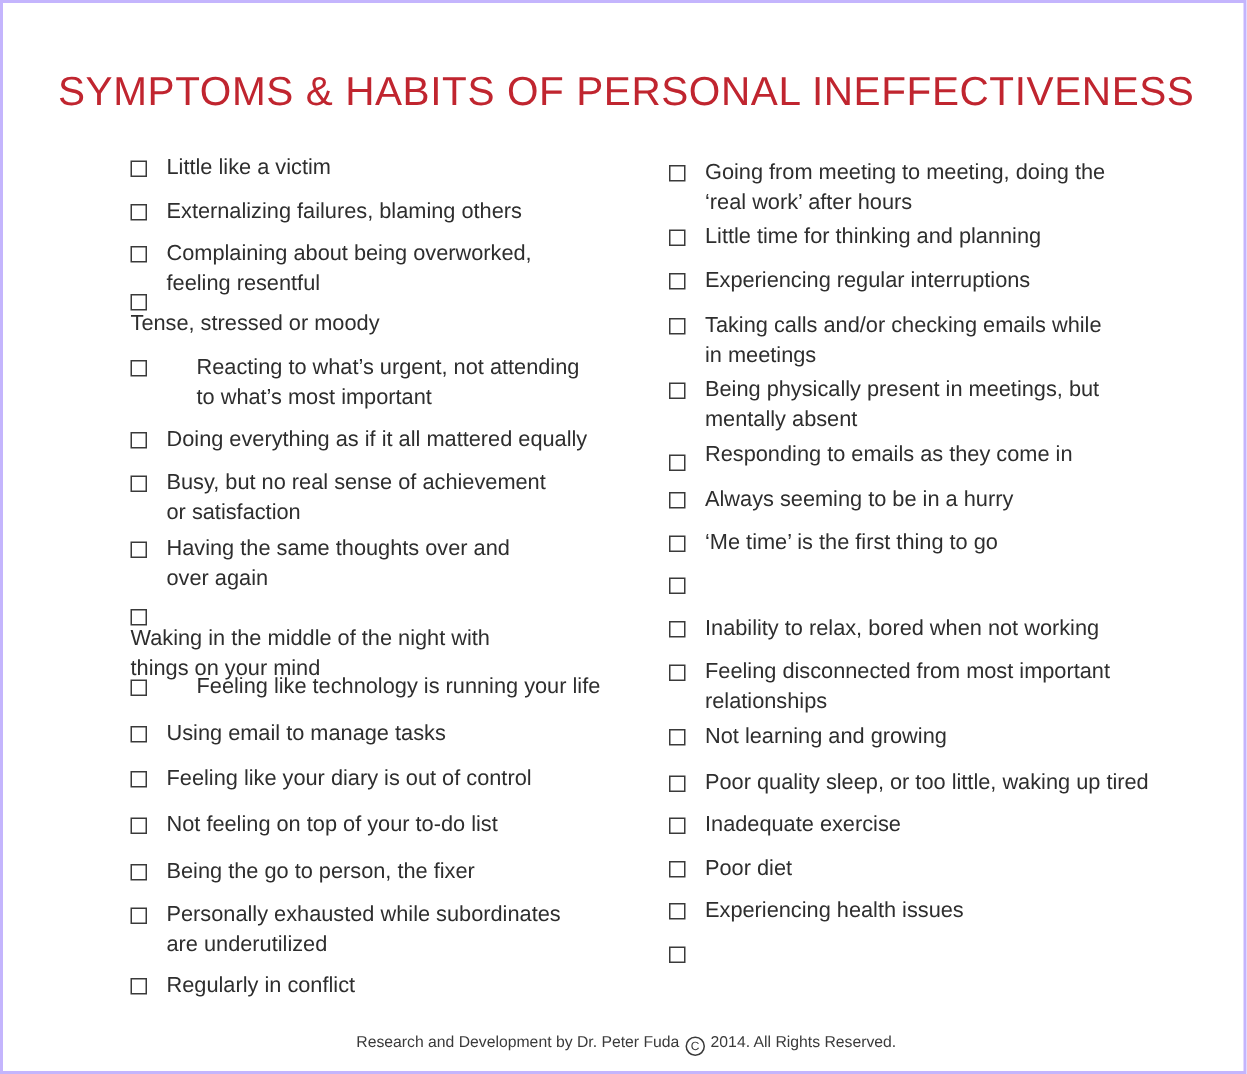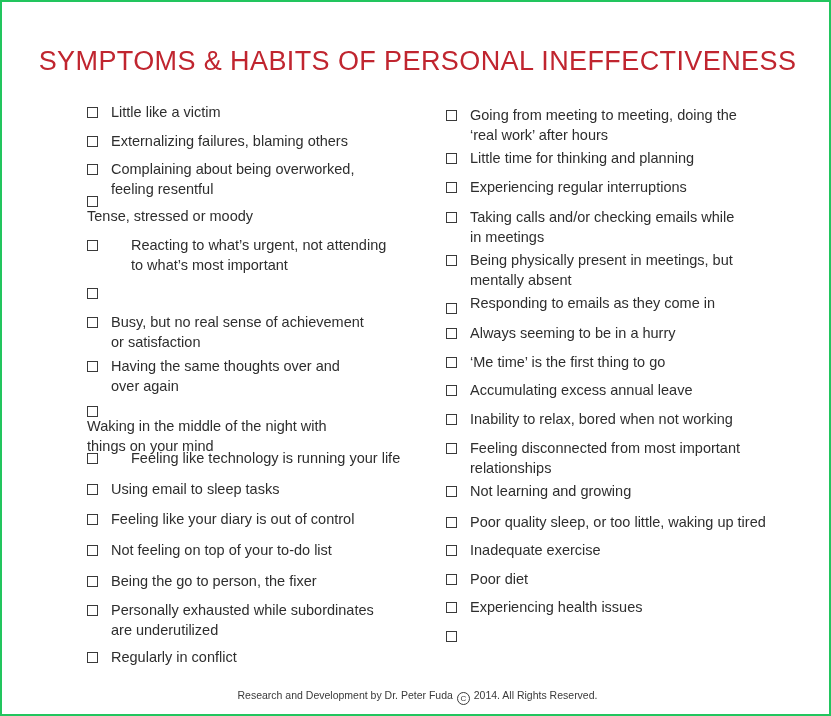--- a/index.html
+++ b/index.html
@@ -1,21 +1,21 @@
 <!DOCTYPE html>
 <html><head>
 <meta charset="utf-8">
 <style>
   html, body { margin: 0; padding: 0; background: #ffffff; }
   body { width: 831px; height: 716px; overflow: hidden; }
   .frame {
     position: absolute; left: 0; top: 0;
     width: 831px; height: 716px;
     box-sizing: border-box;
-    border: 2px solid #22c55e;
+    border: 2px solid #c4b5fd;
     background: #ffffff;
   }
   .title {
     position: absolute; left: 0; width: 831px; top: 44px;
     text-align: center;
     font-family: "Liberation Sans", sans-serif;
     font-size: 27px;
     letter-spacing: 0.4px;
     color: #c0252f;
     font-weight: normal;
@@ -78,20 +78,21 @@
         <span class="box"></span>
         <span class="text">Tense, stressed or moody</span>
       </div>
       <div class="item" style="top: 234px; gap: 20px;">
         <span class="box"></span>
         <span class="text">Reacting to what’s urgent, not attending
 to what’s most important</span>
       </div>
       <div class="item" style="top: 282px;">
         <span class="box"></span>
+        <span class="text">Doing everything as if it all mattered equally</span>
       </div>
       <div class="item" style="top: 311px;">
         <span class="box"></span>
         <span class="text">Busy, but no real sense of achievement
 or satisfaction</span>
       </div>
       <div class="item" style="top: 355px;">
         <span class="box"></span>
         <span class="text">Having the same thoughts over and
 over again</span>
@@ -100,21 +101,21 @@
         <span class="box"></span>
         <span class="text">Waking in the middle of the night with
 things on your mind</span>
       </div>
       <div class="item" style="top: 447px; gap: 20px;">
         <span class="box"></span>
         <span class="text">Feeling like technology is running your life</span>
       </div>
       <div class="item" style="top: 478px;">
         <span class="box"></span>
-        <span class="text">Using email to sleep tasks</span>
+        <span class="text">Using email to manage tasks</span>
       </div>
       <div class="item" style="top: 508px;">
         <span class="box"></span>
         <span class="text">Feeling like your diary is out of control</span>
       </div>
       <div class="item" style="top: 539px;">
         <span class="box"></span>
         <span class="text">Not feeling on top of your to-do list</span>
       </div>
       <div class="item" style="top: 570px;">
@@ -162,21 +163,20 @@
       <div class="item" style="top: 322px;">
         <span class="box"></span>
         <span class="text">Always seeming to be in a hurry</span>
       </div>
       <div class="item" style="top: 351px;">
         <span class="box"></span>
         <span class="text">‘Me time’ is the first thing to go</span>
       </div>
       <div class="item" style="top: 379px;">
         <span class="box"></span>
-        <span class="text">Accumulating excess annual leave</span>
       </div>
       <div class="item" style="top: 408px;">
         <span class="box"></span>
         <span class="text">Inability to relax, bored when not working</span>
       </div>
       <div class="item" style="top: 437px;">
         <span class="box"></span>
         <span class="text">Feeling disconnected from most important
 relationships</span>
       </div>

